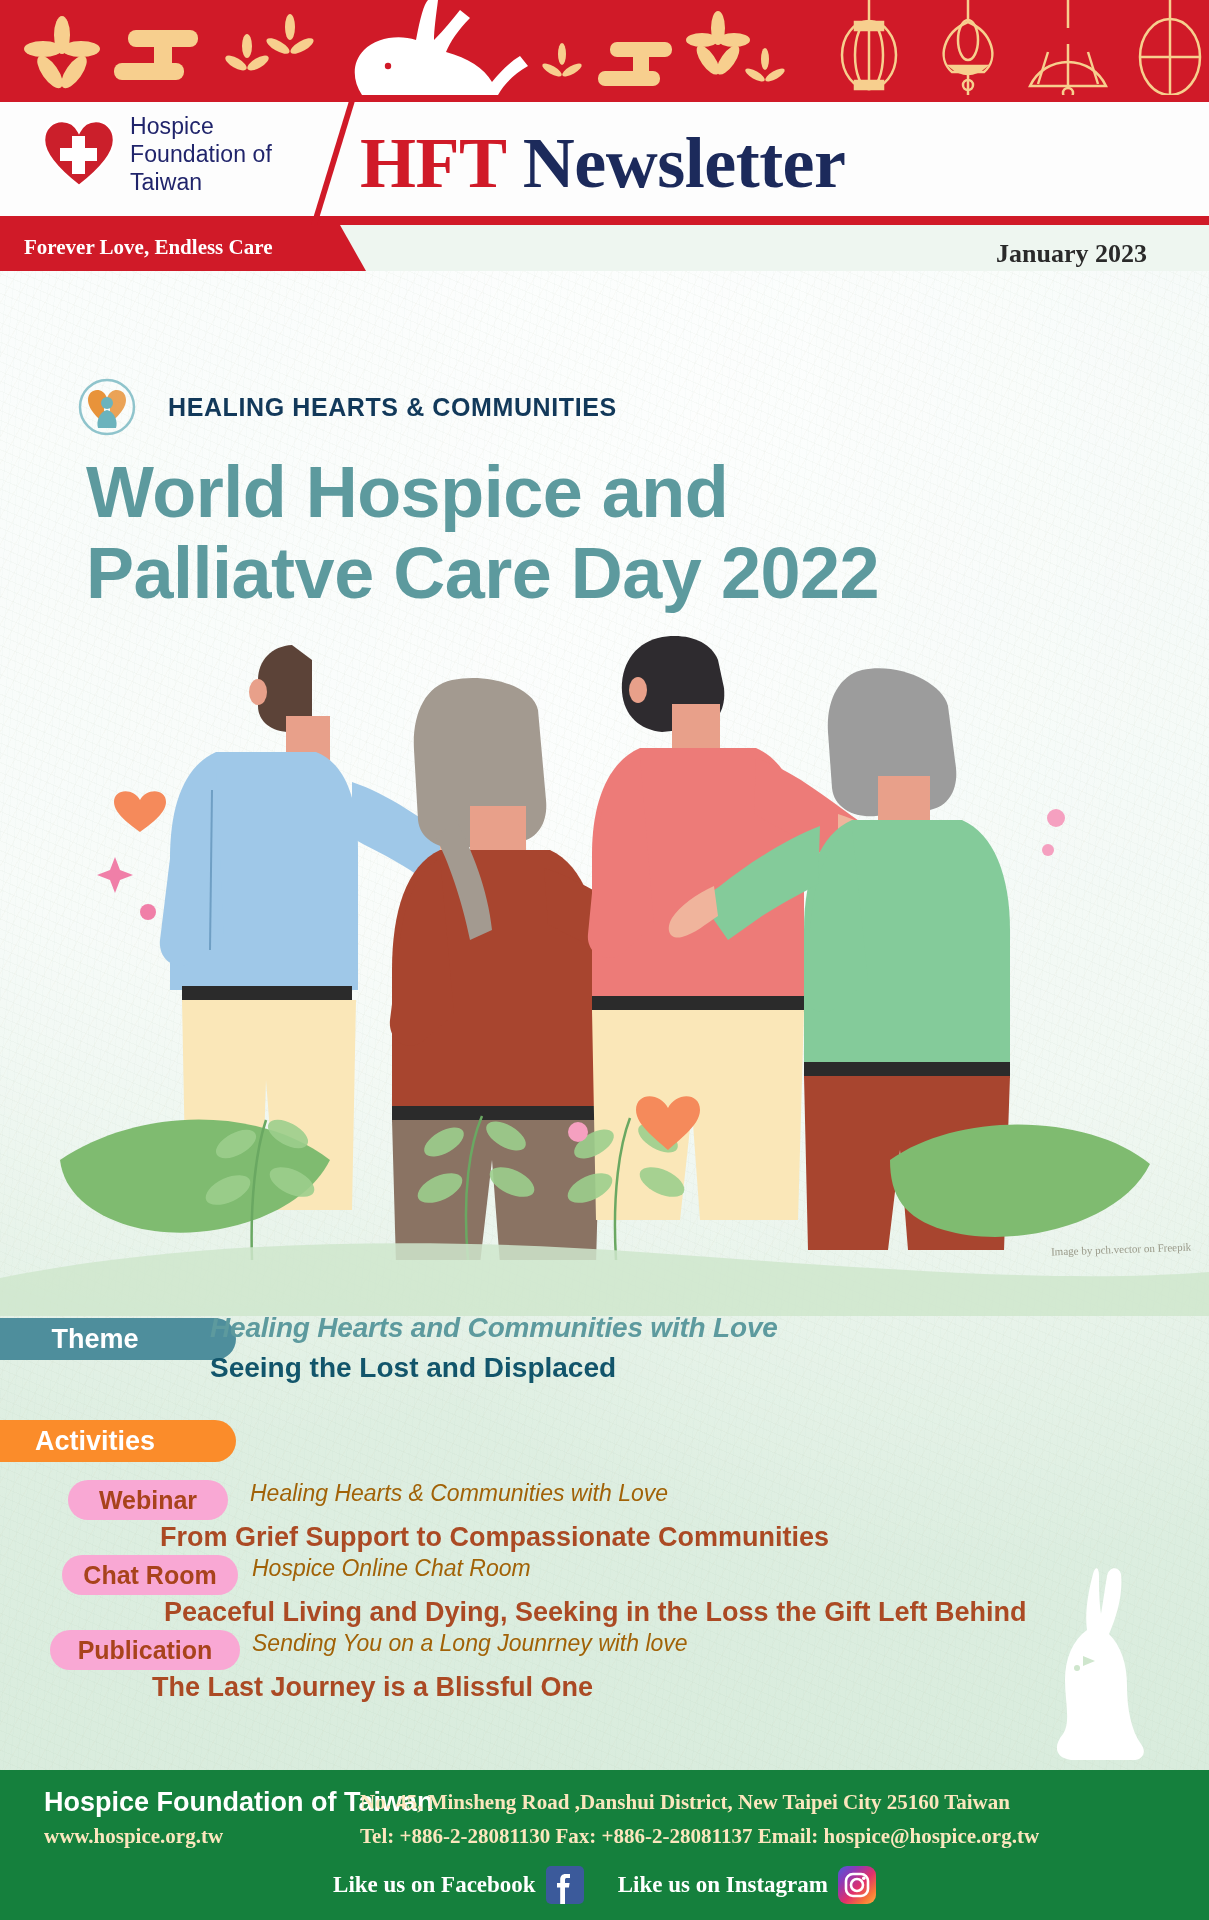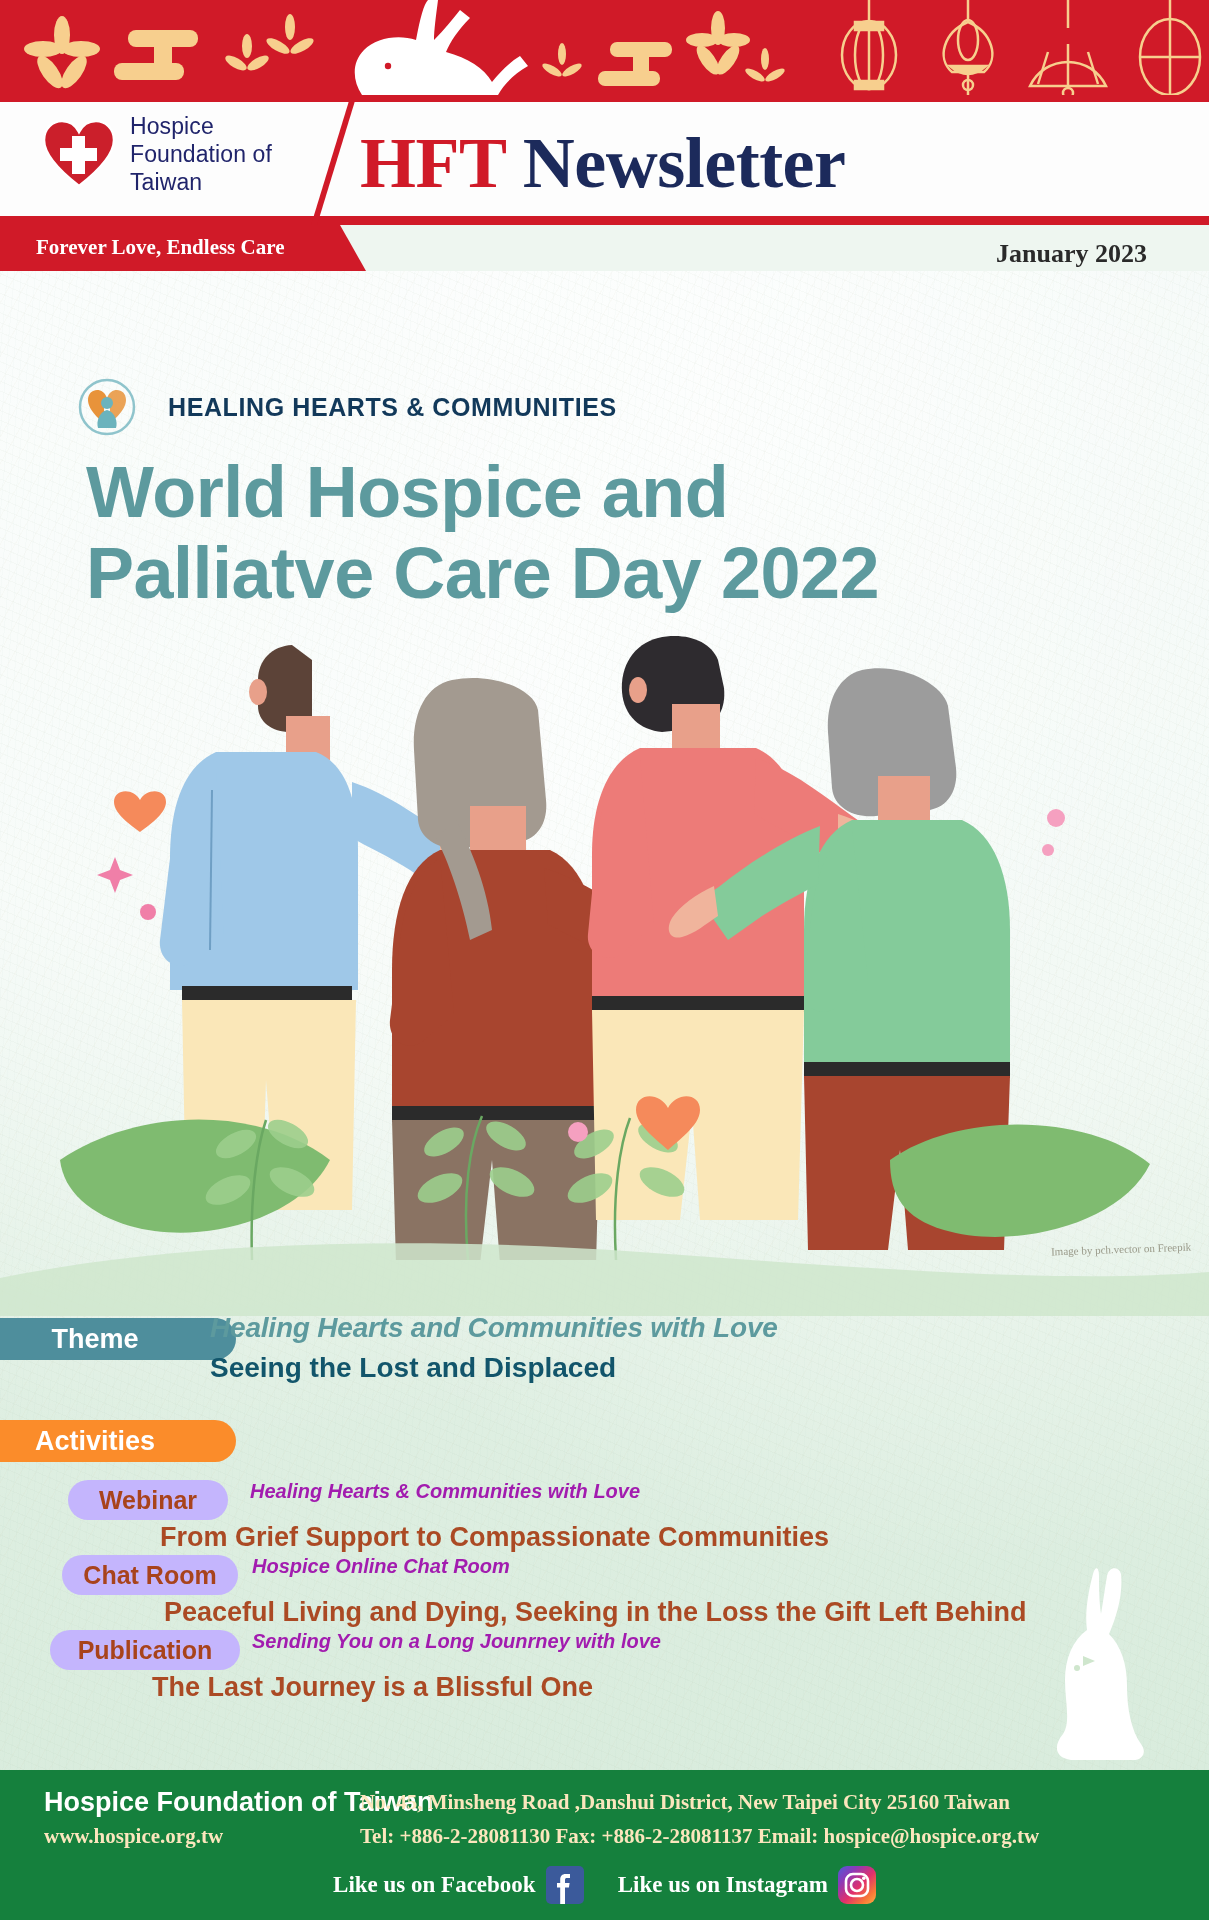--- a/index.html
+++ b/index.html
@@ -93,21 +93,20 @@
     border-width: 0 26px 46px 0;
     border-color: transparent transparent #d01a28 transparent;
   }
   .tag-text {
     position: absolute;
     left: 24px; top: 10px;
     color: #fff;
     font-family: "Liberation Serif", serif;
     font-weight: bold;
     font-size: 21px;
-    margin-left: 12px;
   }
   .date-text {
     position: absolute;
     right: 62px; top: 14px;
     color: #2a2a2a;
     font-family: "Liberation Serif", serif;
     font-weight: bold;
     font-size: 26px;
   }
 
@@ -225,33 +224,33 @@
     position: absolute;
     left: 210px; top: 52px;
     color: #12556b;
     font-size: 28px;
     font-weight: bold;
   }
 
   .sub-badge {
     position: absolute;
     height: 40px; line-height: 40px;
-    background: #c4b5fd;
+    background: #f9a8d4;
     color: #a8431c;
     font-weight: bold;
     font-size: 25px;
     border-radius: 20px;
     text-align: center;
   }
   .item-title {
     position: absolute;
-    color: #a21caf;
-    font-size: 20px;
+    color: #a16207;
+    font-size: 23px;
     font-style: italic;
-    font-weight: bold;
+    font-weight: normal;
   }
   .item-sub {
     position: absolute;
     color: #ab4a24;
     font-size: 27px;
     font-weight: bold;
   }
 
   
   .b-webinar { left: 68px; top: 180px; width: 160px; }

